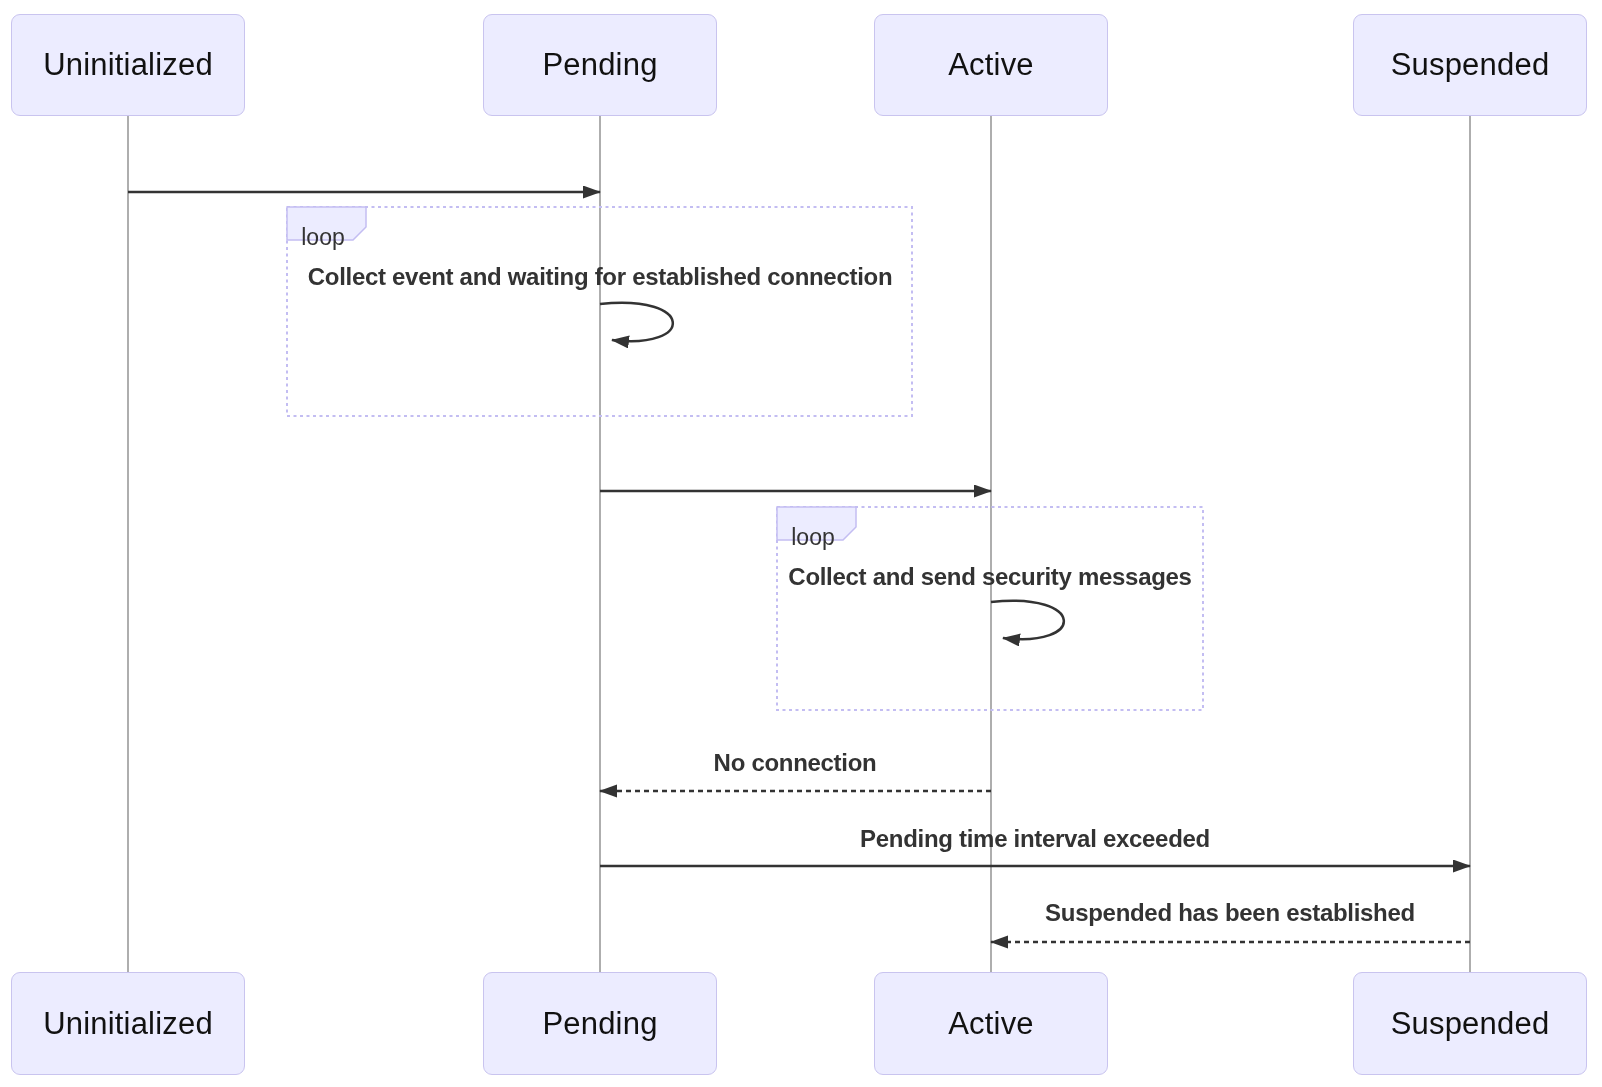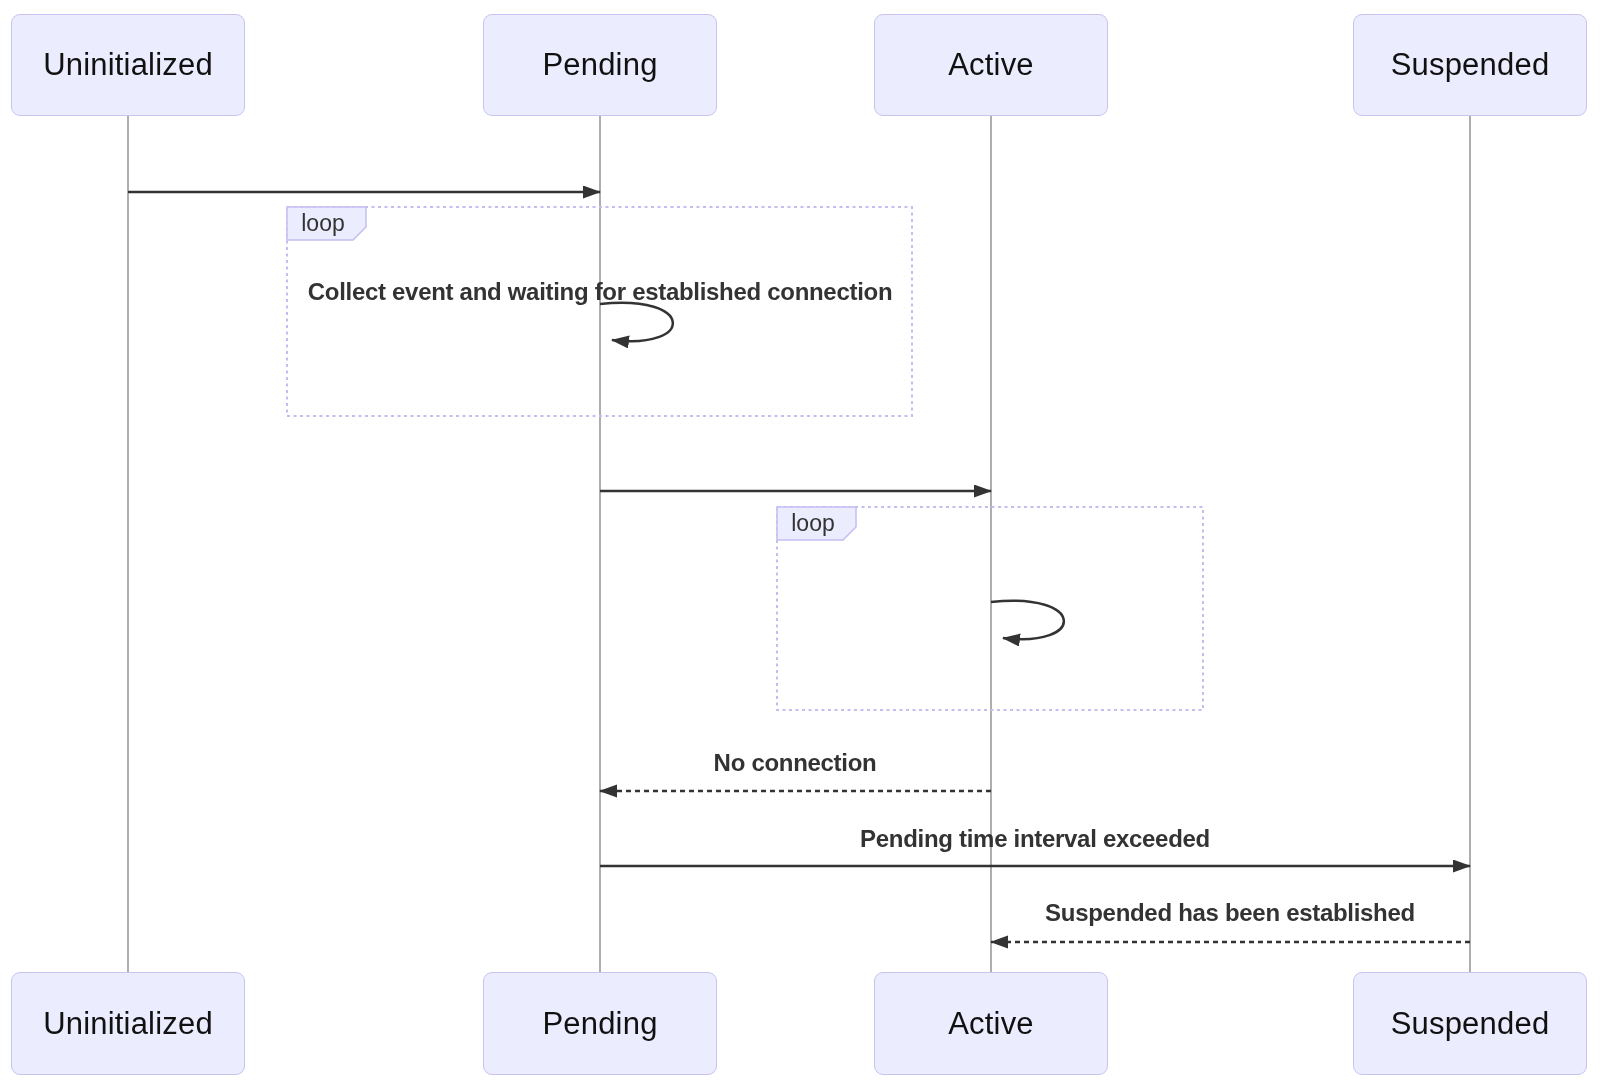--- a/index.html
+++ b/index.html
@@ -48,20 +48,21 @@
     letter-spacing: -0.3px;
     color: var(--message-text, #333333);
   }
   .loop-keyword {
     position: absolute;
     transform: translate(-50%, -50%);
     white-space: nowrap;
     font-size: 23px;
     font-weight: normal;
     color: var(--message-text, #333333);
+    margin-top: 14px;
   }
 </style>
 </head>
 <body>
 
 <div id="stage">
 
   <svg id="shapes" viewBox="0 0 1602 1087" xmlns="http://www.w3.org/2000/svg">
     <defs>
       <marker id="arrowhead" markerWidth="20" markerHeight="14" refX="17" refY="6.5" orient="auto" markerUnits="userSpaceOnUse">
@@ -96,18 +97,19 @@
 
   <div class="actor-box actor-bottom" style="left:11px">Uninitialized</div>
   <div class="actor-box actor-bottom" style="left:483px">Pending</div>
   <div class="actor-box actor-bottom" style="left:874px">Active</div>
   <div class="actor-box actor-bottom" style="left:1353px">Suspended</div>
 
   <div class="msg-label" style="left:795px;  top:763px">No connection</div>
   <div class="msg-label" style="left:1035px; top:839px">Pending time interval exceeded</div>
   <div class="msg-label" style="left:1230px; top:913px">Suspended has been established</div>
 
-  <div class="msg-label" style="left:600px; top:292px">Collect event and waiting for established connection</div>
+  <div class="msg-label" style="left:600px; top:277px">Collect event and waiting for established connection</div>
+  <div class="msg-label" style="left:990px; top:577px">Collect and send security messages</div>
 
   <div class="loop-keyword" style="left:323px; top:223px">loop</div>
   <div class="loop-keyword" style="left:813px; top:523px">loop</div>
 
 </div>
 
 </body></html>

